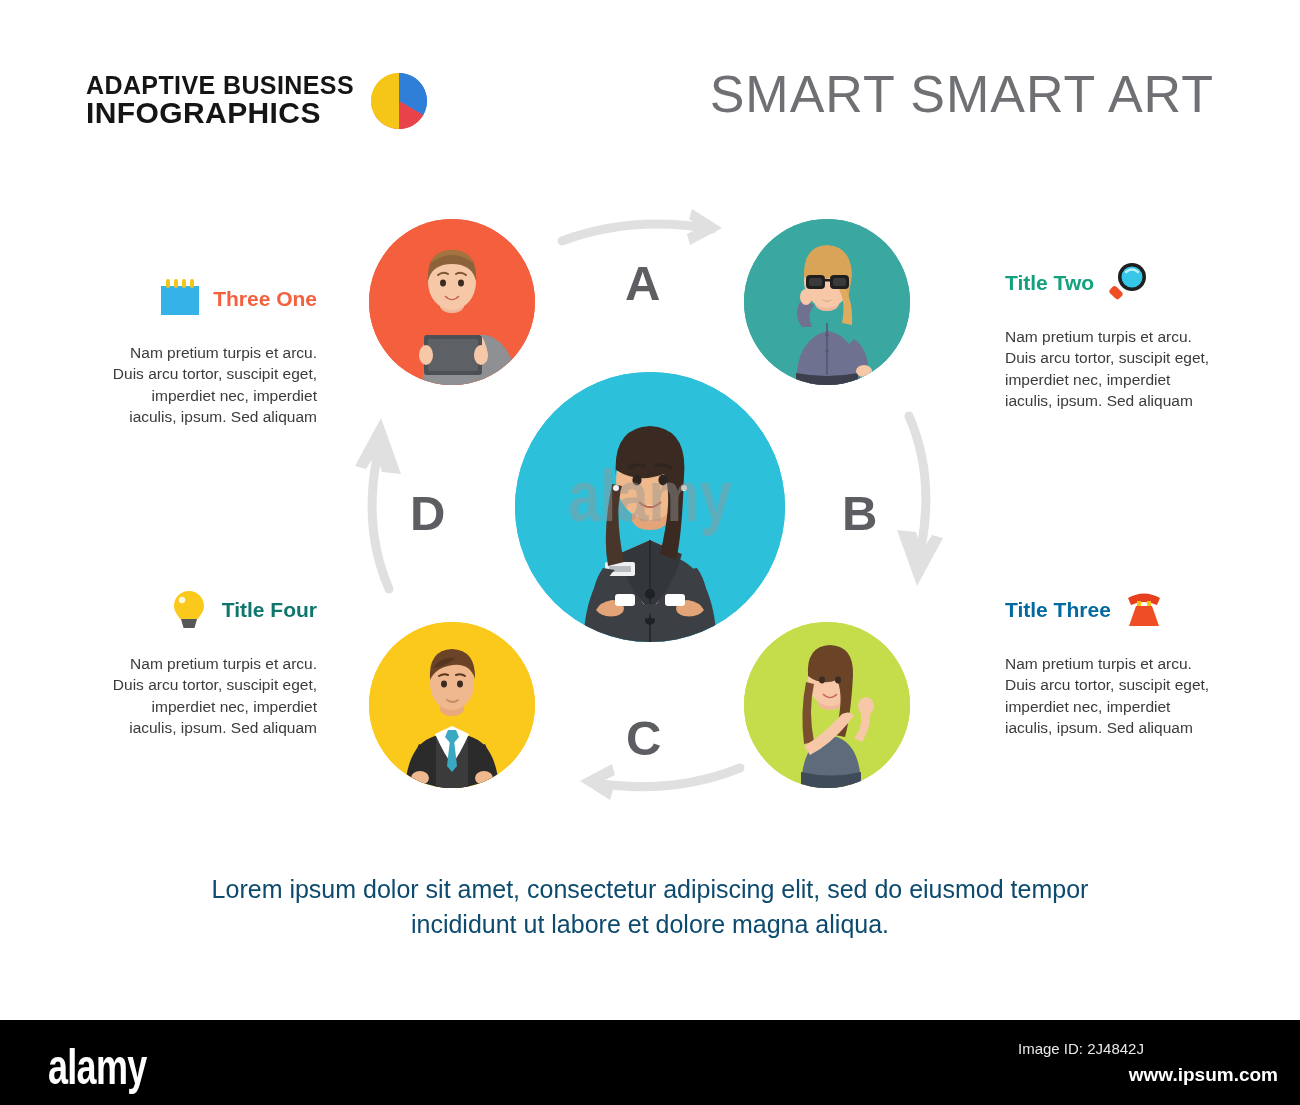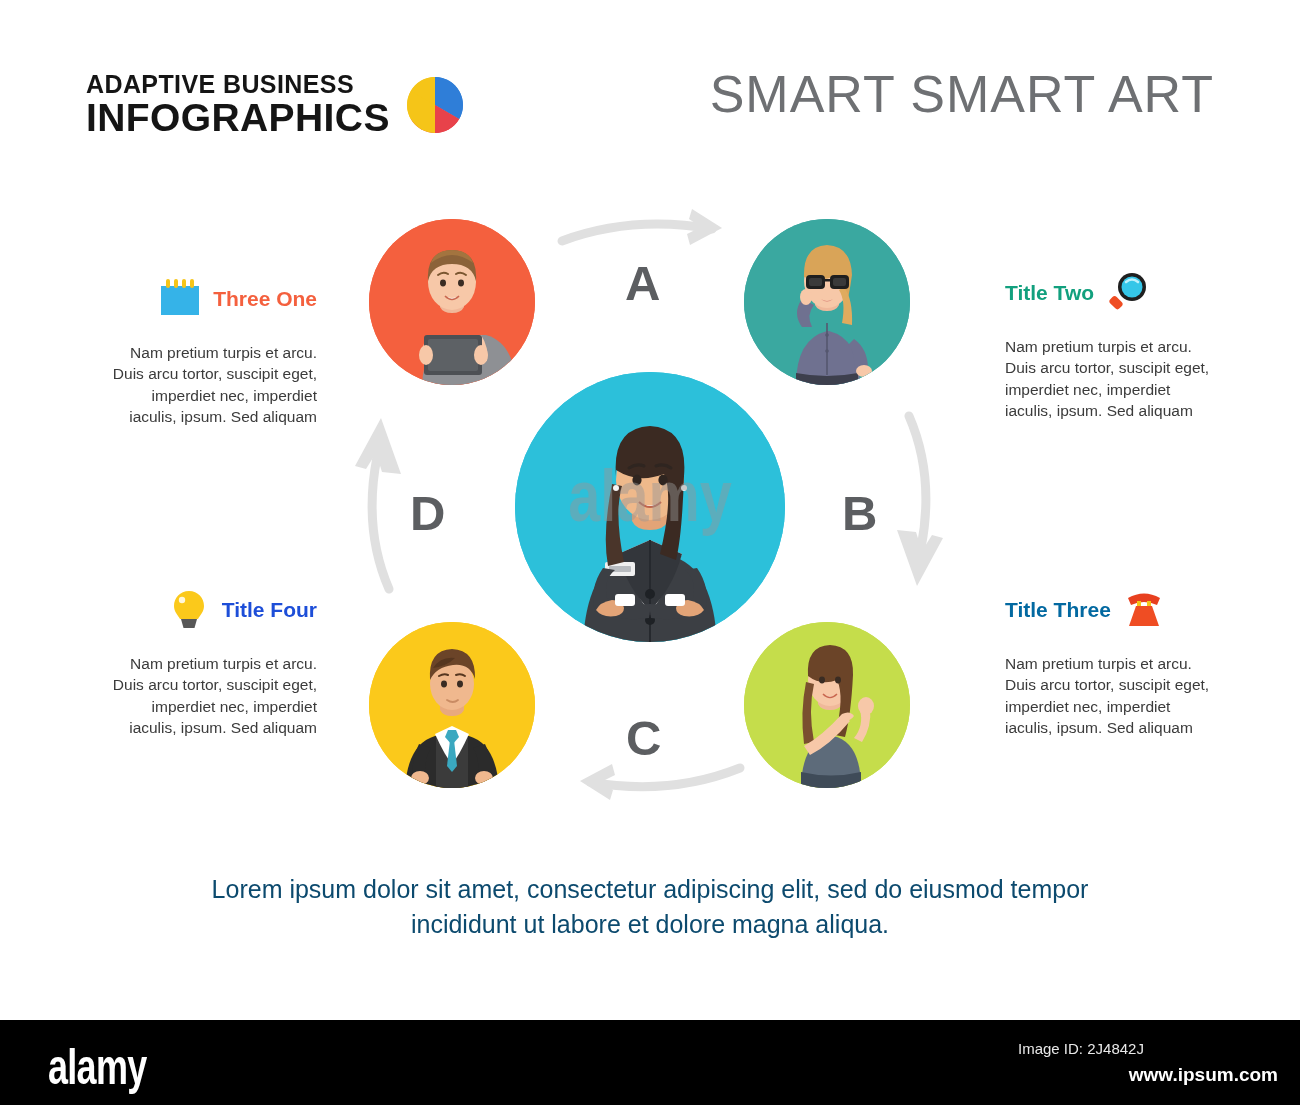--- a/index.html
+++ b/index.html
@@ -30,21 +30,21 @@
     display: flex;
     align-items: center;
   }
   .logo-text {
     font-weight: bold;
     color: #151515;
     line-height: 1.02;
     letter-spacing: 0.4px;
   }
   .logo-line1 { font-size: 25px; }
-  .logo-line2 { font-size: 39px; }
+  .logo-line2 { font-size: 30px; }
   .logo-mark {
     margin-left: 16px;
     width: 58px;
     height: 58px;
     position: relative;
   }
   .headline {
     position: absolute;
     right: 86px;
     top: 64px;
@@ -80,21 +80,21 @@
   .side-right .side-icon { margin-left: 10px; }
   .side-body {
     margin-top: 16px;
     font-size: 15.5px;
     line-height: 1.38;
     color: #3b3b3b;
   }
 
   #block-one  { left: 112px; top: 272px; }
   #block-four { left: 112px; top: 583px; }
-  #block-two  { left: 1005px; top: 266px; }
+  #block-two  { left: 1005px; top: 256px; }
   #block-three{ left: 1005px; top: 583px; }
 
   
   .avatar {
     position: absolute;
     border-radius: 50%;
     overflow: hidden;
   }
   .av-sm { width: 166px; height: 166px; }
   #av-one   { left: 369px; top: 219px;  background: #f4603e; }
@@ -233,21 +233,21 @@
 
   <div class="side-block side-left" id="block-four">
     <div class="side-head">
       <div class="side-icon">
         <svg viewBox="0 0 46 46" width="46" height="46">
           <path d="M23 4 C14 4 8 11 8 19 c0 6 4 9 6 13 h18 c2-4 6-7 6-13 C38 11 32 4 23 4 Z" fill="#fbc91b"></path>
           <circle cx="16" cy="13" r="3.2" fill="#ffffff" opacity="0.85"></circle>
           <path d="M15 32 h16 l-2.5 9 h-11 Z" fill="#575757"></path>
         </svg>
       </div>
-      <div class="side-title" style="color:#1d4ed8">Title Four</div>
+      <div class="side-title" style="color:#0f766e">Title Four</div>
     </div>
     <div class="side-body">Nam pretium turpis et arcu. Duis arcu tortor, suscipit eget, imperdiet nec, imperdiet iaculis, ipsum. Sed aliquam</div>
   </div>
 
   <div class="side-block side-right" id="block-two">
     <div class="side-head">
       <div class="side-title" style="color:#12a07e">Title Two</div>
       <div class="side-icon">
         <svg viewBox="0 0 46 46" width="46" height="46">
           <rect x="6" y="28" width="13" height="9" rx="3" fill="#ef4d23" transform="rotate(45 12 32)"></rect>

